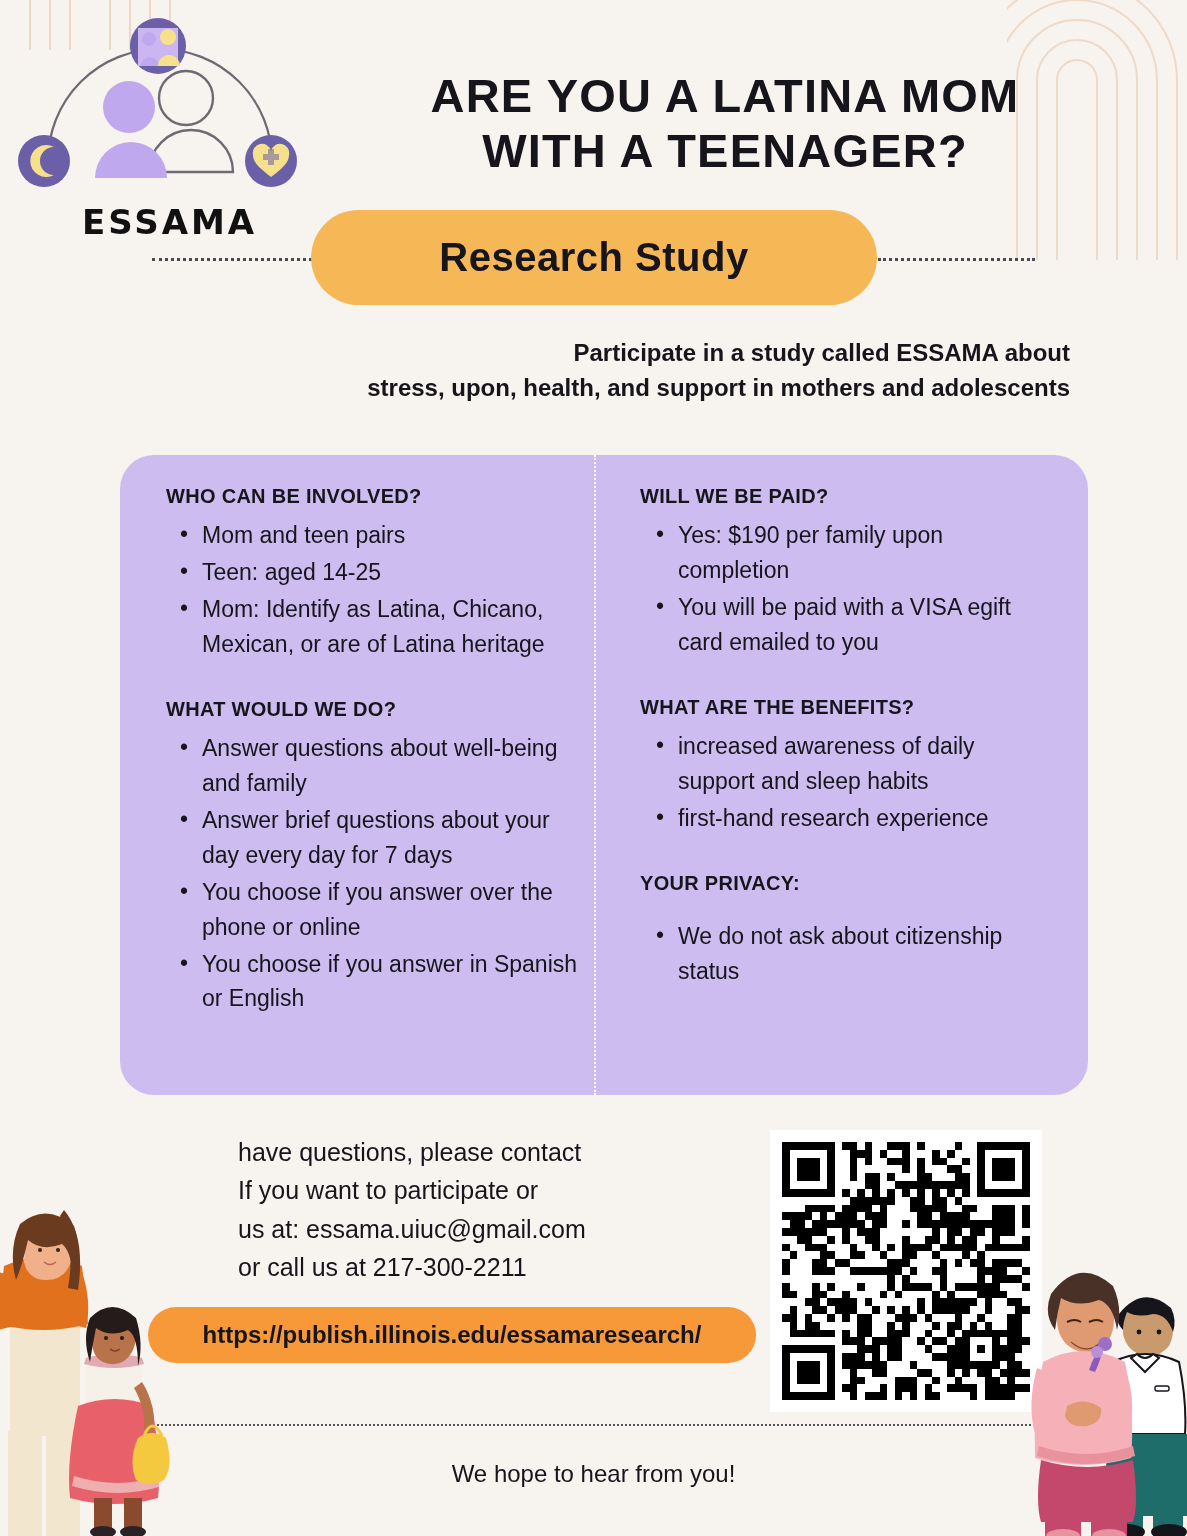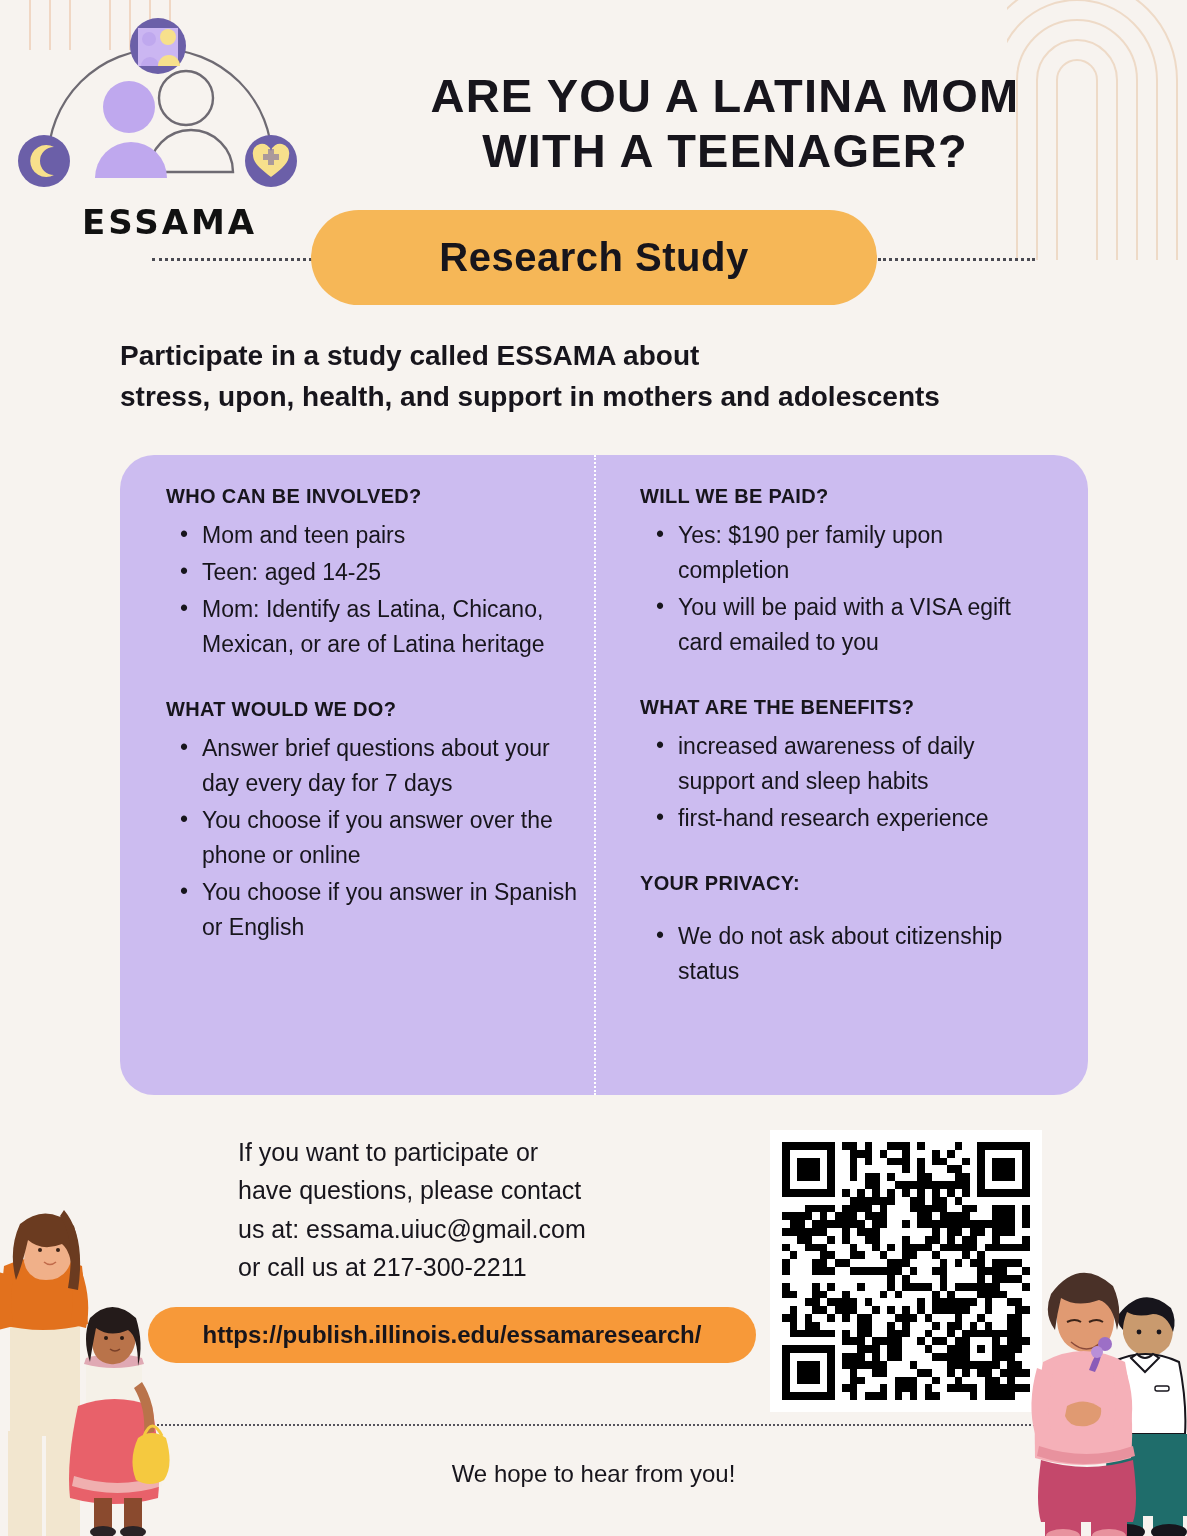--- a/index.html
+++ b/index.html
@@ -45,21 +45,21 @@
     position:absolute; left:311px; top:0; width:566px; height:95px;
     background:#f6b757; border-radius:48px;
     display:flex; align-items:center; justify-content:center;
     font-size:40px; font-weight:700; letter-spacing:.5px;
     color:#17151c;
   }
 
   
   .subtitle {
     position:absolute; left:120px; top:336px; width:950px;
-    text-align:left; font-size:28px; font-weight:700; line-height:1.45;
+    text-align:right; font-size:24px; font-weight:700; line-height:1.45;
   }
 
   
   .panel {
     position:absolute; left:120px; top:455px;
     width:968px; height:640px;
     background:#ccbcf0; border-radius:34px;
     padding:30px 34px 0 34px;
     display:flex;
   }
@@ -202,20 +202,21 @@
     <ul class="blist">
       <li>Mom and teen pairs</li>
       <li>Teen: aged 14-25</li>
       <li>Mom: Identify as Latina, Chicano, Mexican, or are of Latina heritage</li>
     </ul>
 
     <div class="gap-lg"></div>
 
     <div class="sec-title">WHAT WOULD WE DO?</div>
     <ul class="blist">
+      <li>Answer questions about well-being and family</li>
       <li>Answer brief questions about your day every day for 7 days</li>
       <li>You choose if you answer over the phone or online</li>
       <li>You choose if you answer in Spanish or English</li>
     </ul>
   </div>
 
   <div class="col right">
     <div class="sec-title">WILL WE BE PAID?</div>
     <ul class="blist">
       <li>Yes: $190 per family upon completion</li>
@@ -235,22 +236,22 @@
     <div class="sec-title">YOUR PRIVACY:</div>
     <div class="gap-sm"></div>
     <ul class="blist">
       <li>We do not ask about citizenship status</li>
     </ul>
   </div>
 </div>
 <div class="panel-divider"></div>
 
 <div class="contact">
+  <div>have questions, please contact</div>
   <div>If you want to participate or</div>
-  <div>have questions, please contact</div>
   <div>us at: essama.uiuc@gmail.com</div>
   <div>or call us at 217-300-2211</div>
 </div>
 
 <div class="pill-url">https://publish.illinois.edu/essamaresearch/</div>
 
 <div class="qr-box">
   <div class="qr-grid" id="qr" style="grid-template-columns: repeat(33, 1fr); grid-template-rows: repeat(33, 1fr);">
       <i style="background:#000"></i>
       <i style="background:#000"></i>

